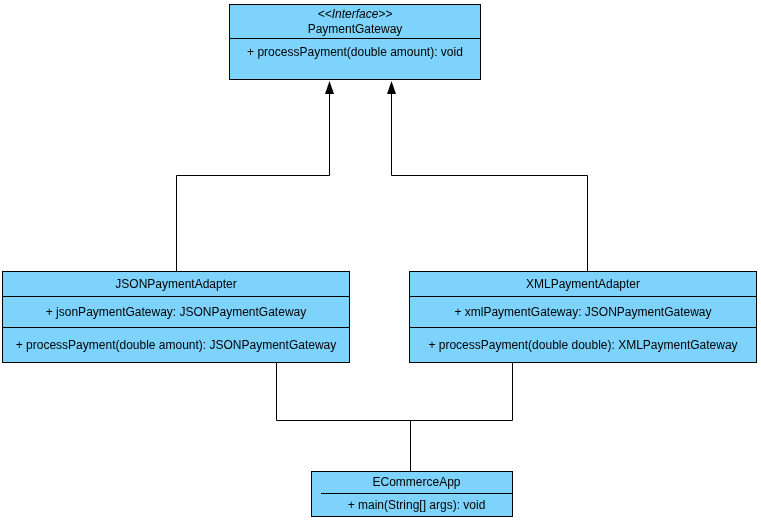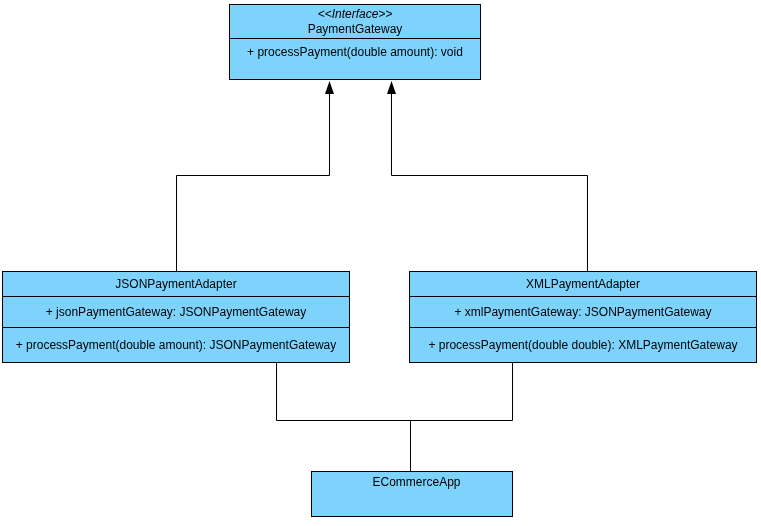--- a/index.html
+++ b/index.html
@@ -105,15 +105,18 @@
     </div>
     <div class="member-compartment fill">
       <div class="member">+ processPayment(double double): XMLPaymentGateway</div>
     </div>
   </div>
 
   <div class="uml-class" style="left:311px; top:471px; width:202px; height:46px;padding-left:9px;">
     <div class="title-compartment" style="height:21px;">
       <div class="class-name regular">ECommerceApp</div>
     </div>
+    <div class="member-compartment fill">
+      <div class="member">+ main(String[] args): void</div>
+    </div>
   </div>
 
 </div>
 
 </body></html>

